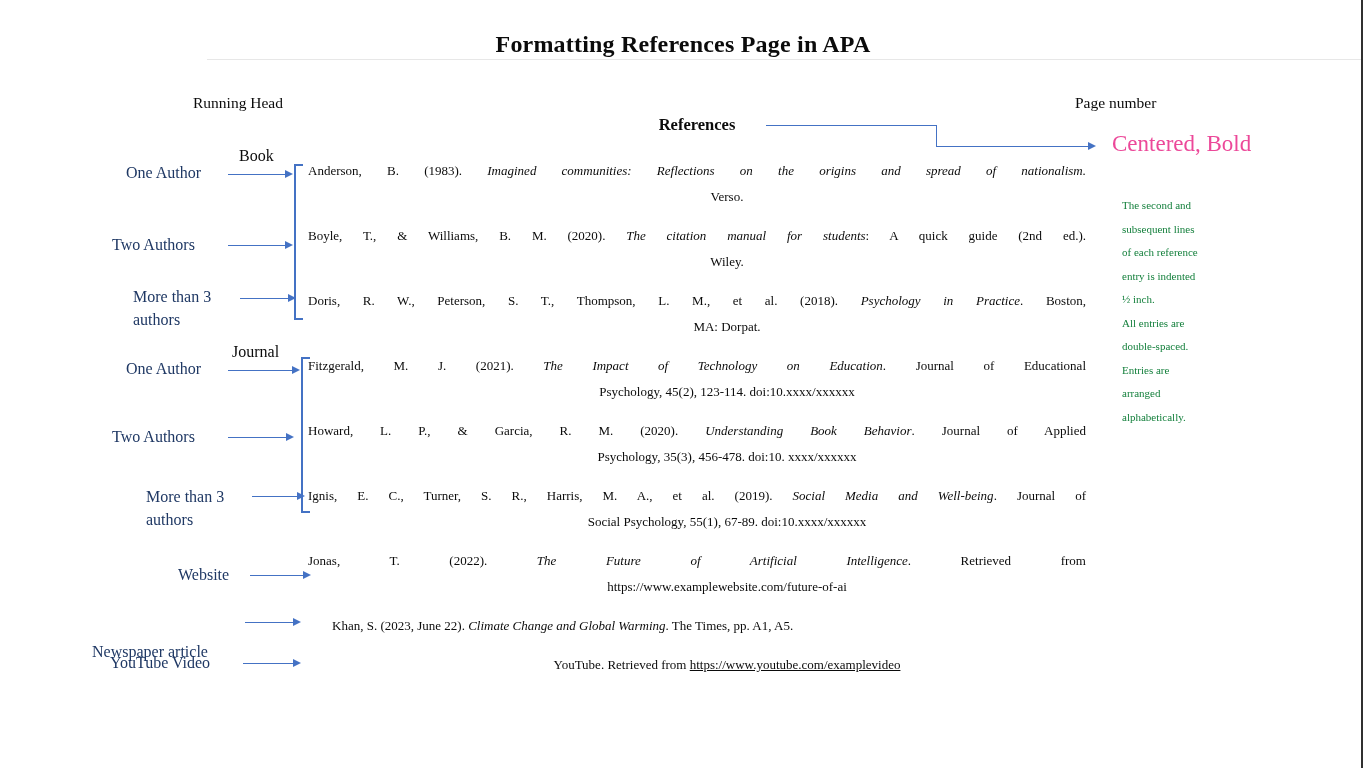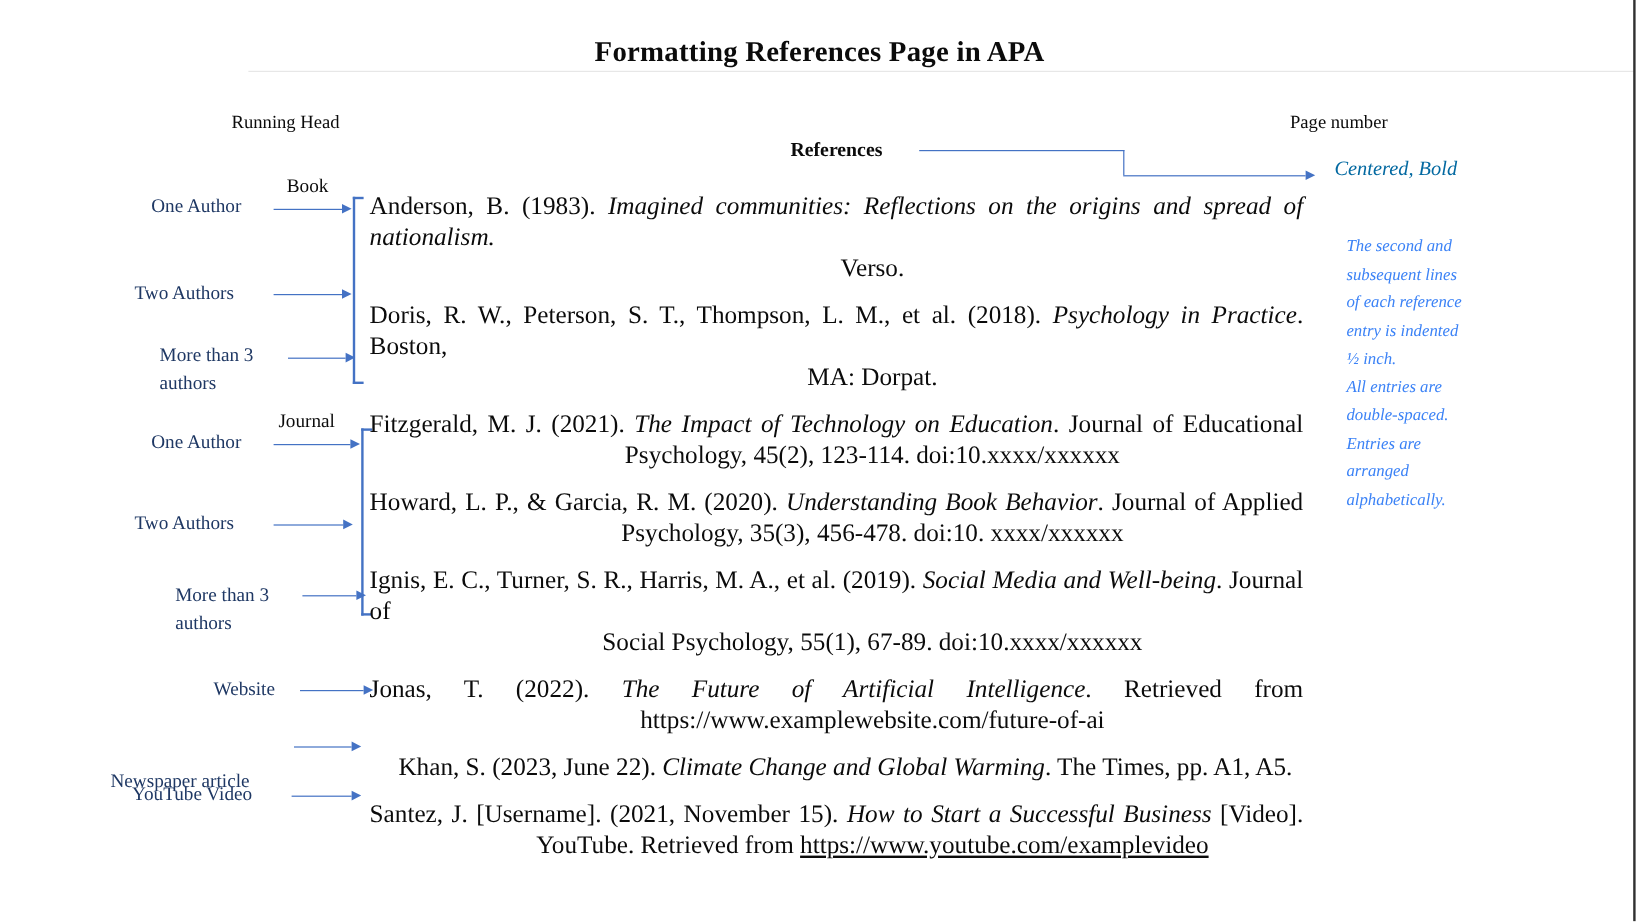--- a/index.html
+++ b/index.html
@@ -12,44 +12,44 @@
   .title-rule { position:absolute; top:59px; left:207px; width:1155px; height:1px; background:#e7e7e7; }
   .right-edge { position:absolute; top:0; left:1361px; width:2px; height:768px; background:#303030; }
 
   .plain-label { position:absolute; font-size:15.5px; color:#0b0b0b; white-space:nowrap; }
   .cat-label   { position:absolute; font-size:16px; color:#0b0b0b; white-space:nowrap; }
 
   .refs-heading { position:absolute; top:115px; left:308px; width:778px; text-align:center;
                   font-size:16.5px; font-weight:bold; color:#0b0b0b; }
   .side-label { position:absolute; font-size:16px; color:#1f3864; white-space:nowrap; }
   .prelines { white-space:pre-line; line-height:23px; }
-  .centered-bold { position:absolute; top:131px; left:1112px; font-size:17px; color:#0369a1; white-space:nowrap;font-style:italic; }
-  .side-note { position:absolute; top:194px; left:1122px; width:166px; font-size:14px;
-               line-height:23.5px; color:#3b82f6; white-space:pre-line;font-style:italic; }
+  .centered-bold { position:absolute; top:131px; left:1112px; font-size:23px; color:#ec4899; white-space:nowrap; }
+  .side-note { position:absolute; top:194px; left:1122px; width:166px; font-size:11px;
+               line-height:23.5px; color:#15803d; white-space:pre-line; }
 
   
   .arrow { position:absolute; height:0; border-top:1.6px solid #4472c4; }
   .arrow::after { content:""; position:absolute; right:-8px; top:-4.8px; width:0; height:0;
                   border-left:8px solid #4472c4; border-top:4px solid transparent; border-bottom:4px solid transparent; }
 
   
   .conn-h1 { position:absolute; top:125px; left:766px; width:171px; height:0; border-top:1.6px solid #4472c4; }
   .conn-v  { position:absolute; top:125px; left:936px; width:0; height:21px; border-left:1.6px solid #4472c4; }
   .conn-h2 { position:absolute; top:146px; left:936px; width:152px; height:0; border-top:1.6px solid #4472c4; }
   .conn-h2::after { content:""; position:absolute; right:-8px; top:-4.8px; width:0; height:0;
                   border-left:8px solid #4472c4; border-top:4px solid transparent; border-bottom:4px solid transparent; }
 
   
   .bracket { position:absolute; width:9px; border-left:2px solid #4472c4;
              border-top:2px solid #4472c4; border-bottom:2px solid #4472c4; }
   .bracket-book    { top:164px; left:294px; height:156px; }
   .bracket-journal { top:357px; left:301px; height:156px; }
 
   
-  .refs-list { position:absolute; top:158px; left:308px; width:778px; font-size:21px;
+  .refs-list { position:absolute; top:158px; left:308px; width:778px; font-size:13px;
                color:#0b0b0b; }
   .ref-entry { margin:0 0 13px 0; }
   .ref-line { line-height:26px; }
   .ref-line.first { text-align:justify; text-align-last:justify; }
   .ref-line.cont { padding-left:60px;text-align:center; }
   .ref-line.single { text-align:left;margin-left:24px; }
   .ref-line i { font-style:italic; }
   .ref-line .u { text-decoration:underline; }
 </style>
 </head>
@@ -118,20 +118,22 @@
 
   <div class="bracket bracket-book"></div>
   <div class="bracket bracket-journal"></div>
 
   <div class="refs-list">
       <div class="ref-entry">
         <div class="ref-line first"><span>Anderson, B. (1983). </span><i>Imagined communities: Reflections on the origins and spread of nationalism.</i></div>
         <div class="ref-line cont"><span>Verso.</span></div>
       </div>
       <div class="ref-entry">
+        <div class="ref-line first"><span>Boyle, T., &amp; Williams, B. M. (2020). </span><i>The citation manual for students</i><span>: A quick guide (2nd ed.).</span></div>
+        <div class="ref-line cont"><span>Wiley.</span></div>
       </div>
       <div class="ref-entry">
         <div class="ref-line first"><span>Doris, R. W., Peterson, S. T., Thompson, L. M., et al. (2018). </span><i>Psychology in Practice</i><span>. Boston,</span></div>
         <div class="ref-line cont"><span>MA: Dorpat.</span></div>
       </div>
       <div class="ref-entry">
         <div class="ref-line first"><span>Fitzgerald, M. J. (2021). </span><i>The Impact of Technology on Education</i><span>. Journal of Educational</span></div>
         <div class="ref-line cont"><span>Psychology, 45(2), 123-114. doi:10.xxxx/xxxxxx</span></div>
       </div>
       <div class="ref-entry">
@@ -143,18 +145,17 @@
         <div class="ref-line cont"><span>Social Psychology, 55(1), 67-89. doi:10.xxxx/xxxxxx</span></div>
       </div>
       <div class="ref-entry">
         <div class="ref-line first"><span>Jonas, T. (2022). </span><i>The Future of Artificial Intelligence</i><span>. Retrieved from</span></div>
         <div class="ref-line cont"><span>https://www.examplewebsite.com/future-of-ai</span></div>
       </div>
       <div class="ref-entry">
         <div class="ref-line single"><span>Khan, S. (2023, June 22). </span><i>Climate Change and Global Warming</i><span>. The Times, pp. A1, A5.</span></div>
       </div>
       <div class="ref-entry">
-        <div class="ref-line first"><span>Santez, J. [Username]. (2021, November 15). </span><i>How to Start a Successful Business</i><span> [Video].</span></div>
         <div class="ref-line cont"><span>YouTube. Retrieved from </span><span class="u">https://www.youtube.com/examplevideo</span></div>
       </div>
     </div>
 
 </div>
 
 </body></html>

